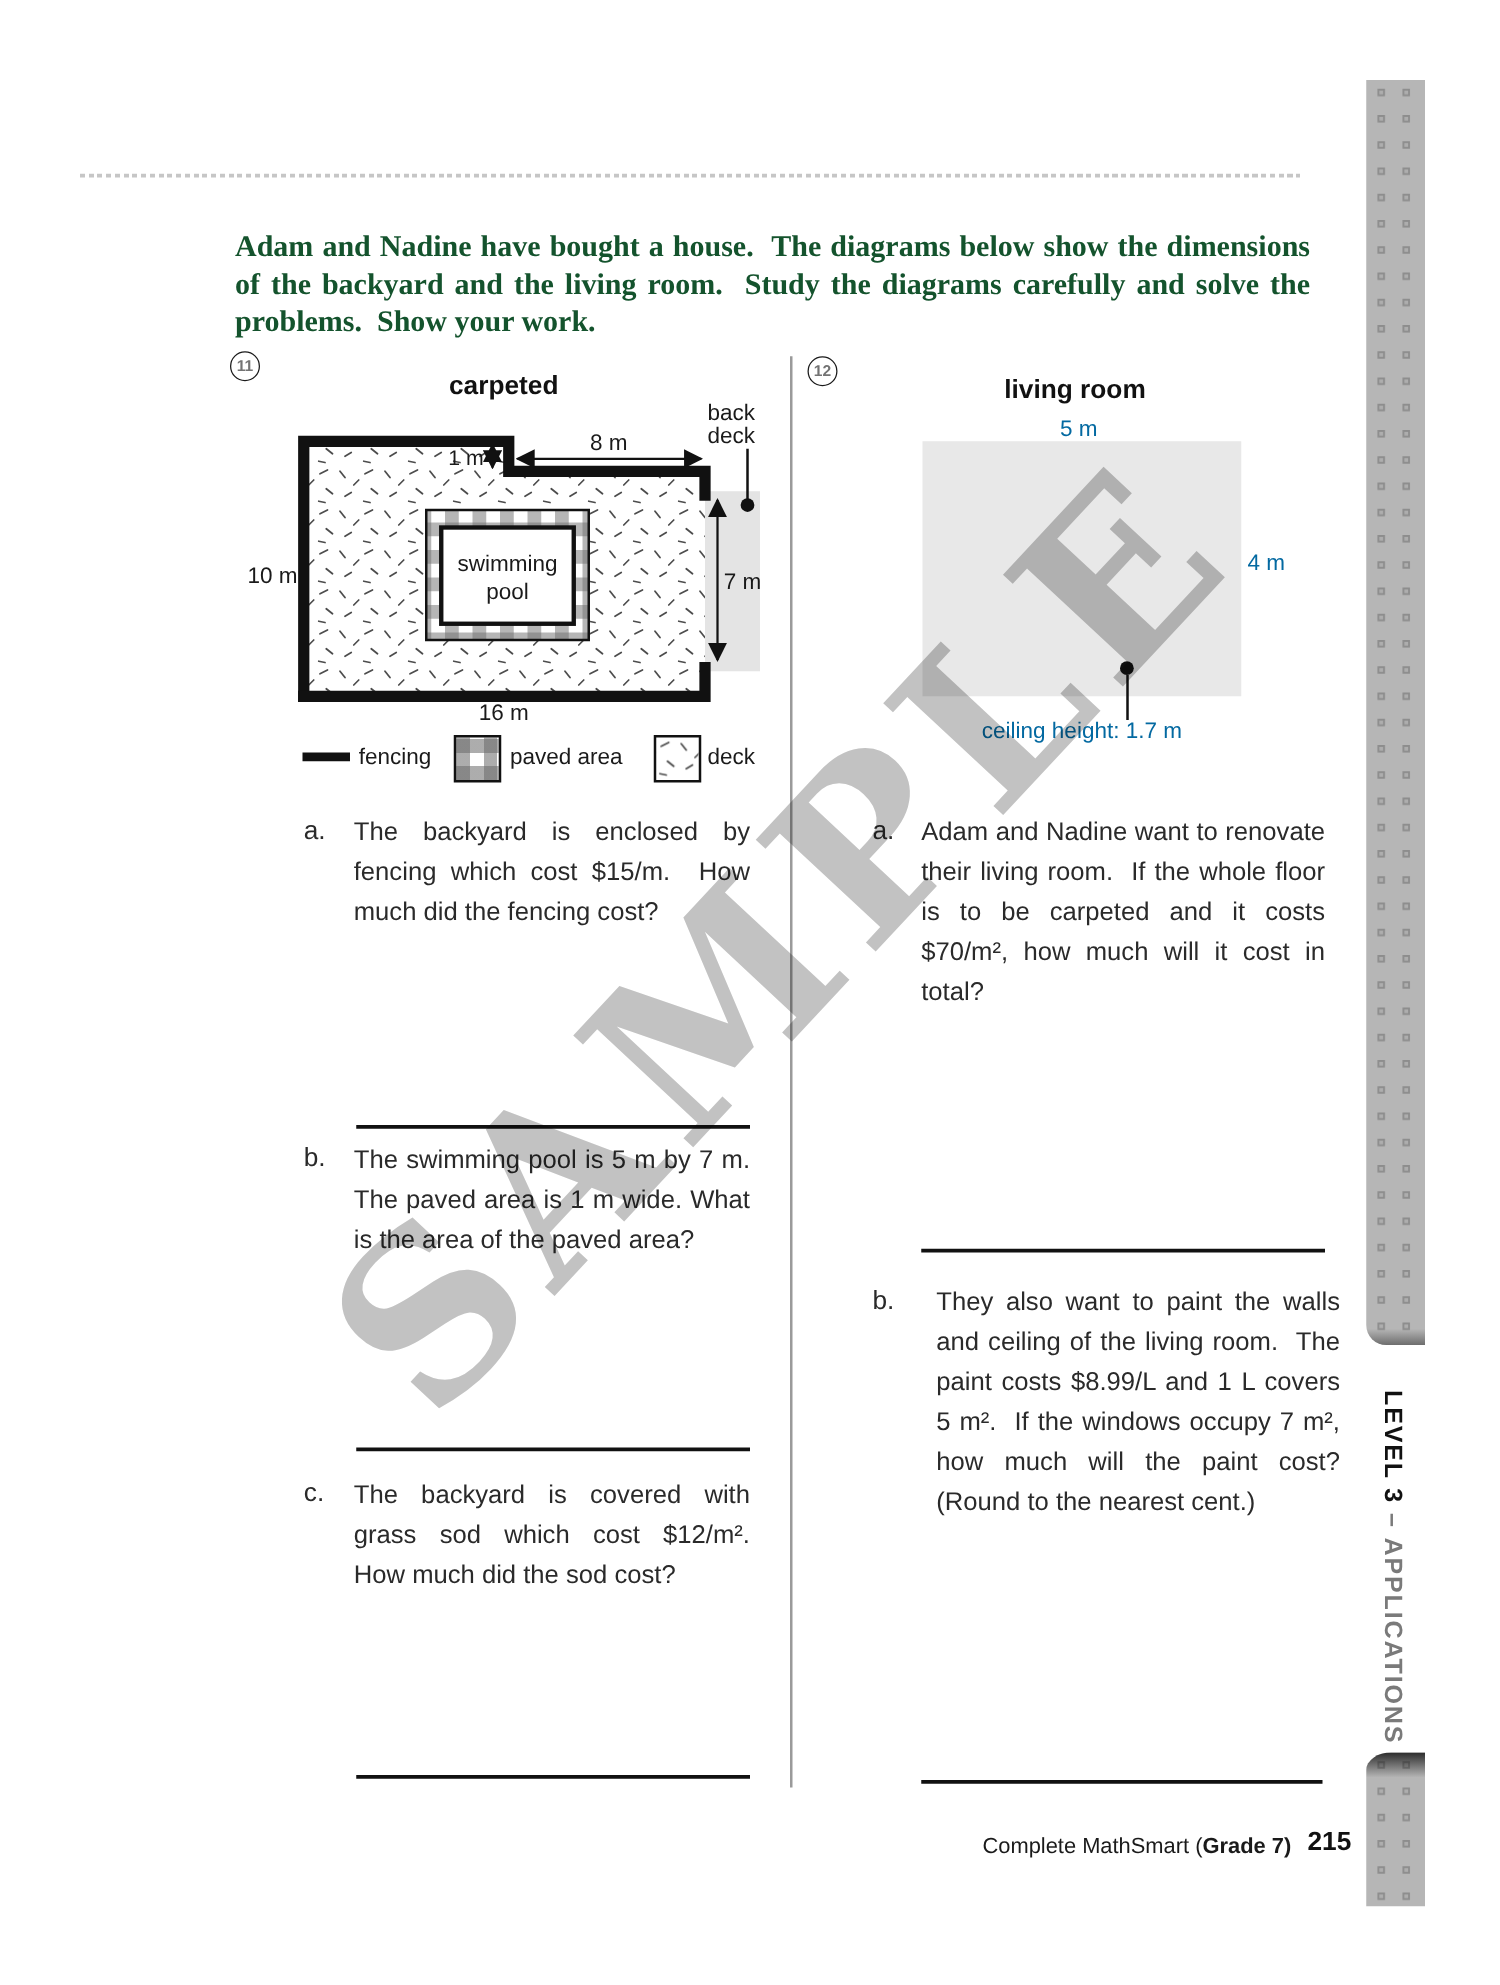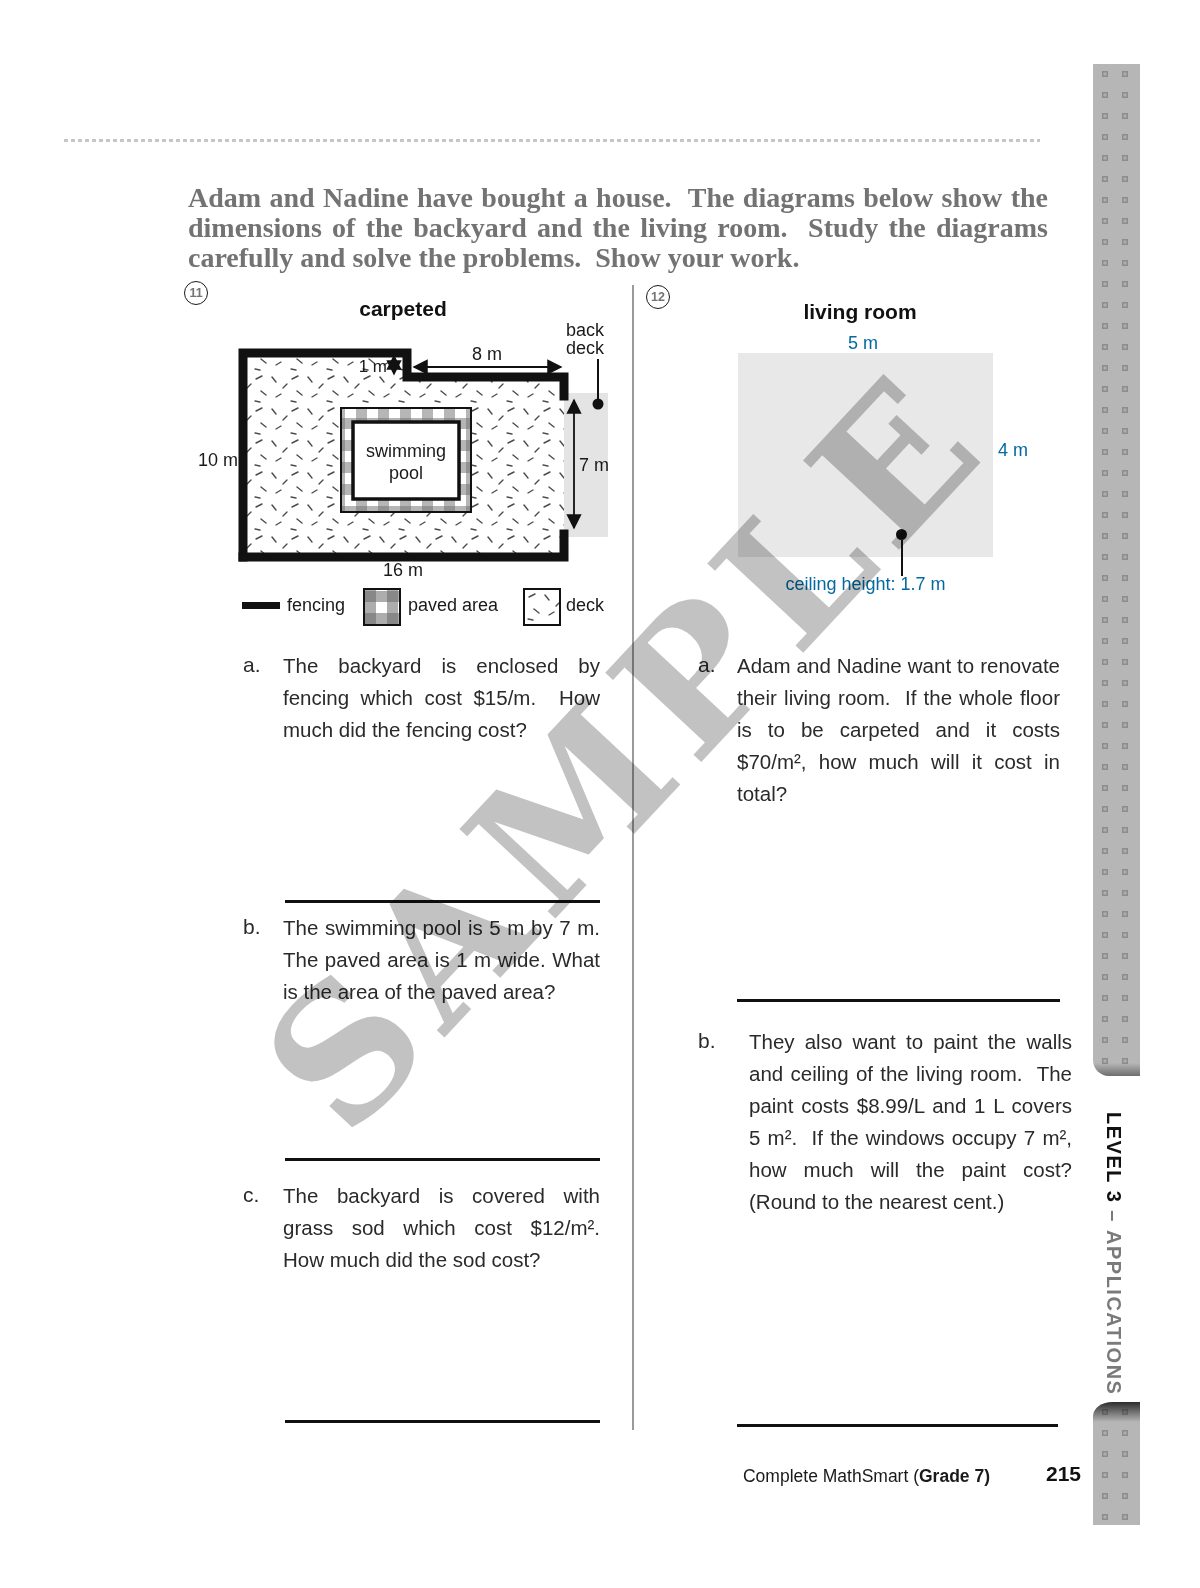--- a/index.html
+++ b/index.html
@@ -6,22 +6,22 @@
   #page{position:relative;width:1200px;height:1588px;background:#fff;overflow:hidden;
         font-family:"Liberation Sans",sans-serif;color:#222;}
   .abs{position:absolute;}
 
   
   .dotted-rule{left:64px;top:139px;width:976px;height:3px;
     background:repeating-linear-gradient(90deg,#c6c6c6 0 4px,#ffffff 4px 7px);}
 
   
   .intro{left:188px;top:183px;width:860px;
-    font-family:"Liberation Serif",serif;font-weight:bold;font-size:28px;line-height:30px;
-    text-align:justify;white-space:pre-wrap;color:#737373;}
+    font-family:"Liberation Serif",serif;font-weight:bold;font-size:24px;line-height:30px;
+    text-align:justify;white-space:pre-wrap;color:#14532d;}
 
   
   .divider{left:632px;top:285px;width:2px;height:1145px;background:#9a9a9a;}
 
   
   .circled{width:22px;height:22px;border:1.6px solid #1a1a1a;border-radius:50%;
     font-size:12.5px;font-weight:bold;display:flex;align-items:center;justify-content:center;
     color:#737373;background:#fff;}
 
   .diagram-title{font-weight:bold;font-size:21px;color:#111;text-align:center;}
@@ -55,21 +55,21 @@
   .tab-bottom{top:1402px;height:123px;border-top-left-radius:20px 14px;}
   .tab-bottom::before{content:"";position:absolute;left:0;right:0;top:0;height:20px;z-index:2;
     background:linear-gradient(to bottom,rgba(10,10,10,.8),rgba(10,10,10,0));}
 
   .level-tab{left:1093px;top:1112px;width:47px;height:270px;
     writing-mode:vertical-lr;text-orientation:mixed;padding-left:9px;box-sizing:border-box;
     font-weight:bold;font-size:20px;letter-spacing:1.5px;white-space:nowrap;color:#111;}
   .level-sep,.level-section{color:#7a7a7a;}
 
   
-  .footer{left:700px;top:1466px;width:333px;text-align:center;font-size:17.5px;color:#1a1a1a;}
+  .footer{left:700px;top:1466px;width:333px;text-align:right;font-size:17.5px;color:#1a1a1a;}
   .footer .bold{font-weight:bold;}
   .page-num{left:1046px;top:1462px;font-size:21px;font-weight:bold;color:#111;}
 
   
   .watermark{left:215px;top:560px;width:820px;height:380px;z-index:40;
     display:flex;align-items:center;justify-content:center;
     transform:rotate(-47deg);transform-origin:center;
     font-family:"DejaVu Serif",serif;font-weight:bold;font-size:180px;letter-spacing:14px;
     color:#c2c2c2;mix-blend-mode:multiply;pointer-events:none;}
 

